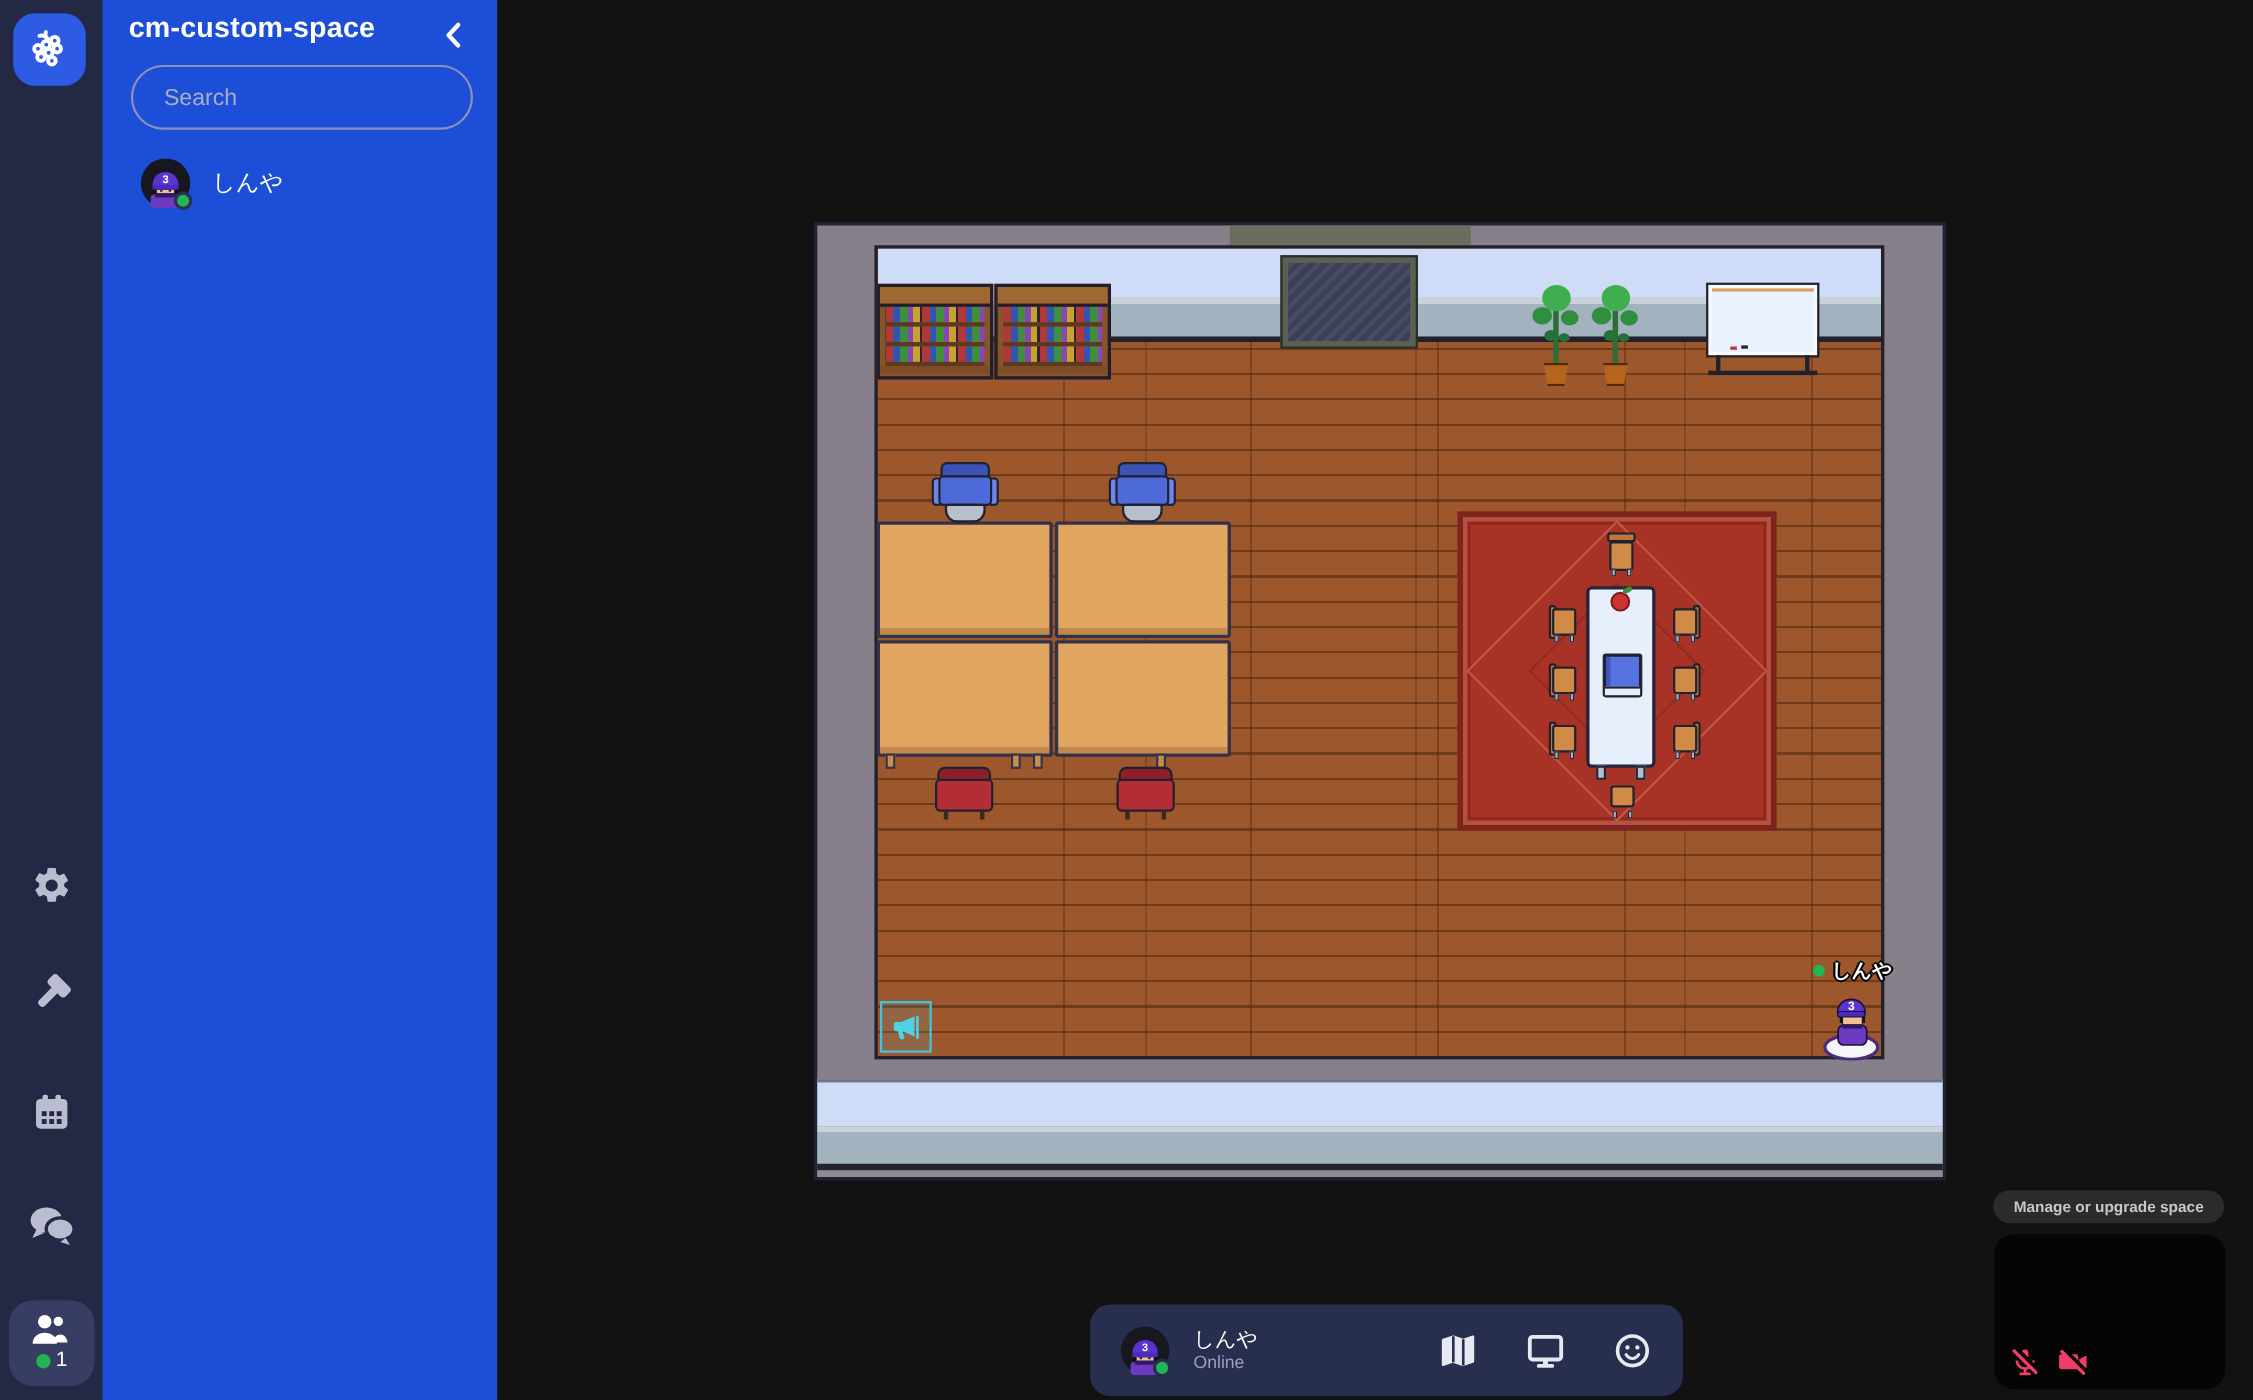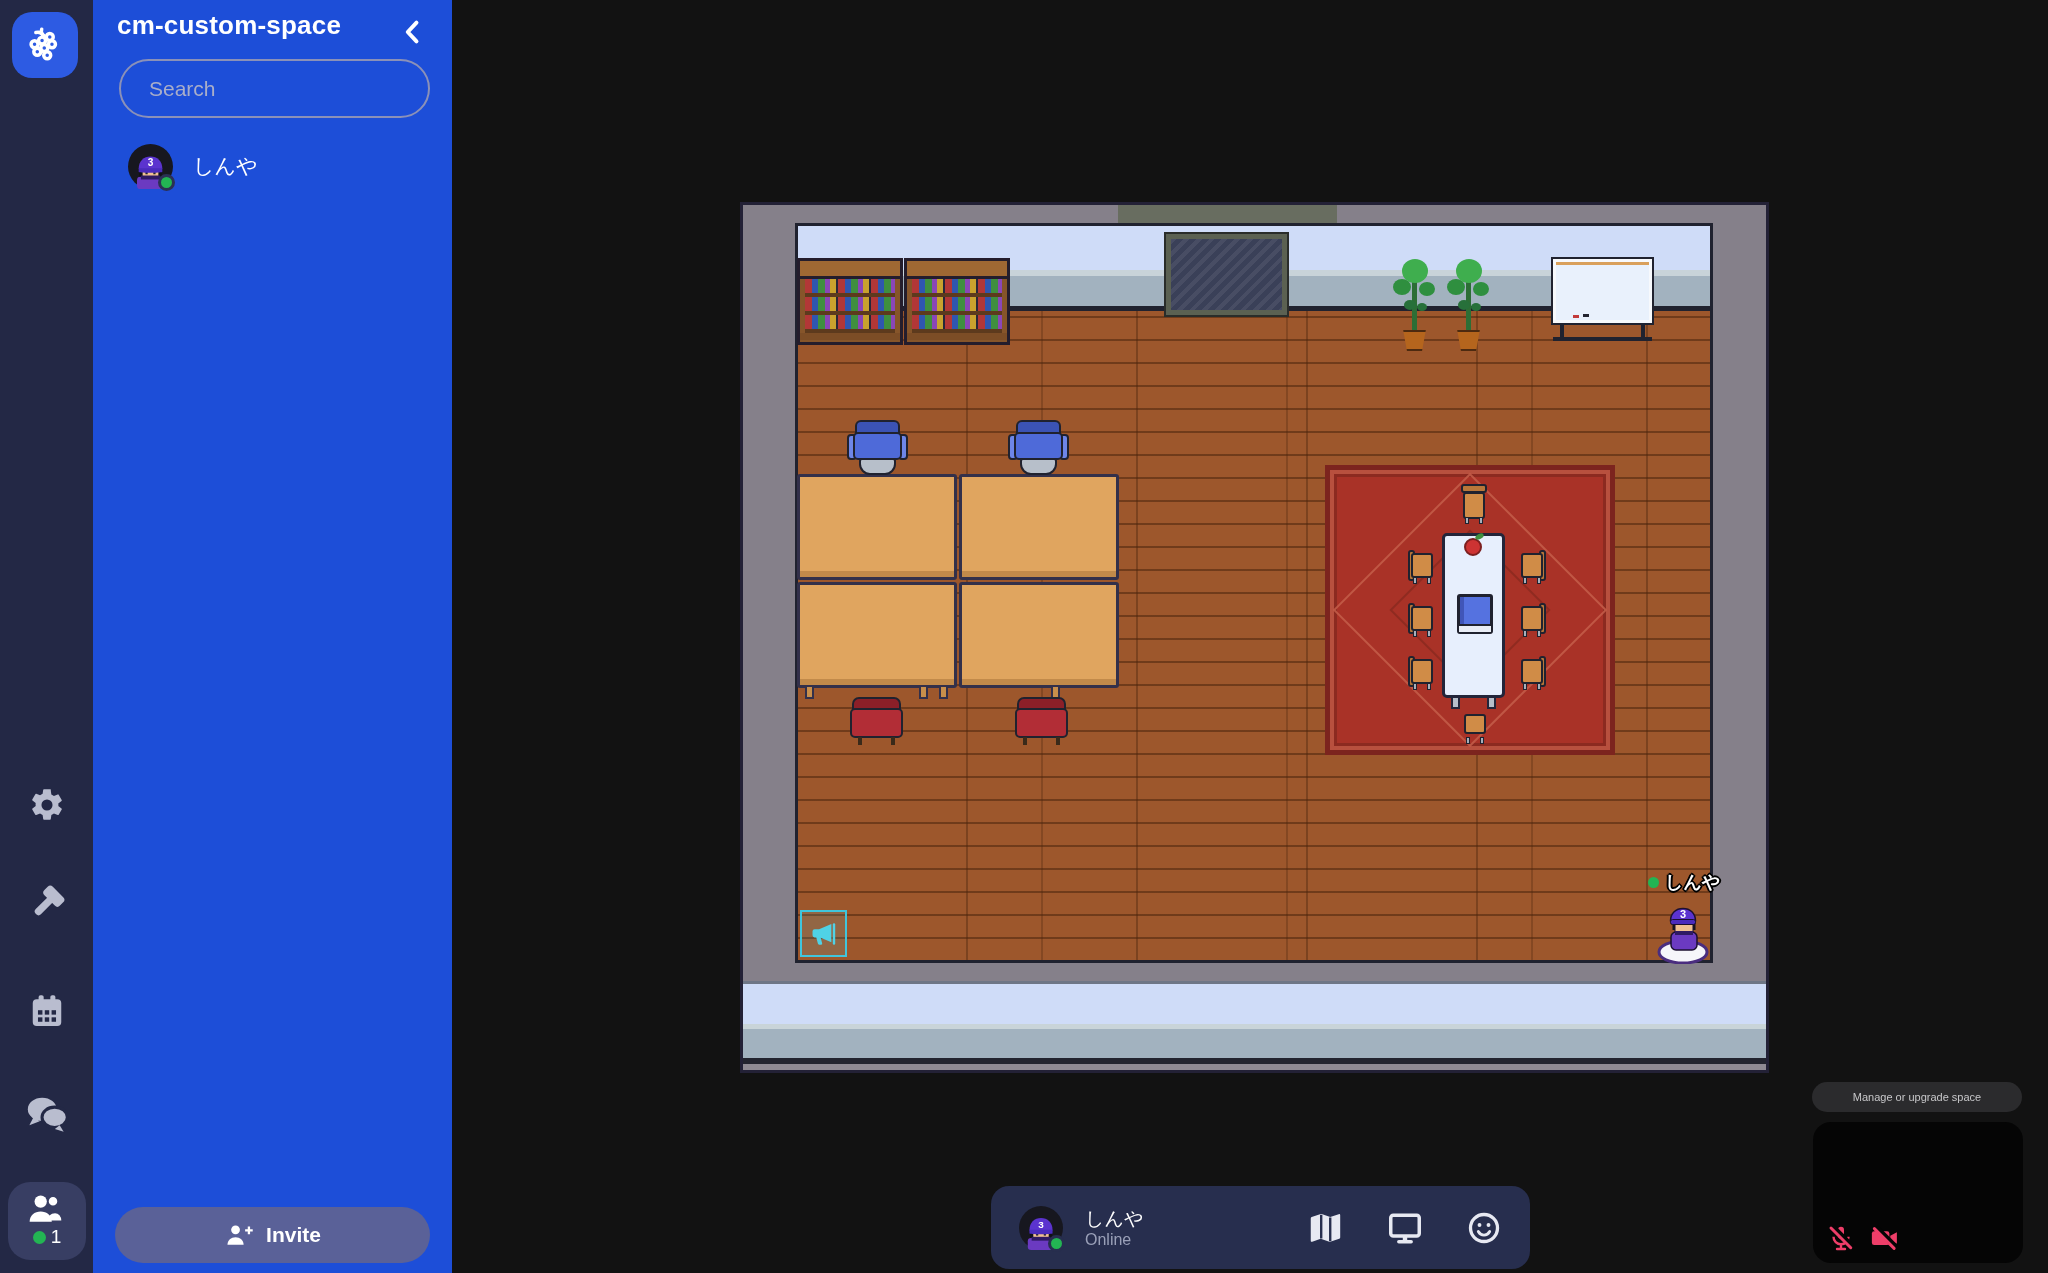--- a/index.html
+++ b/index.html
@@ -162,22 +162,22 @@
   .control-bar { position:absolute; left:991px; top:1186px; width:539px; height:83px; background:#272e4e;
     border-radius:18px; display:flex; align-items:center; padding:0 28px; }
   .bar-user { display:flex; align-items:center; gap:22px; cursor:pointer; }
   .bar-user .nm { color:#fff; font-size:19px; line-height:23px; }
   .bar-user .st { color:#9aa0b8; font-size:16px; line-height:19px; }
   .bar-icons { margin-left:auto; display:flex; align-items:center; gap:42px; }
   .bar-icons button { background:none; border:none; cursor:pointer; display:flex; }
 
   
   .manage-btn { position:absolute; left:1812px; top:1082px; width:210px; height:30px; background:#2b2b2d;
-    border:none; border-radius:16px; color:#c7c7c9; font-size:11px; cursor:pointer;
-    font-family:"Liberation Sans", sans-serif; }
+    border:none; border-radius:16px; color:#c7c7c9; font-size:14px; cursor:pointer;
+    font-family:"Liberation Sans", sans-serif;font-weight:bold; }
   .video-preview { position:absolute; left:1813px; top:1122px; width:210px; height:141px; background:#050505;
     border-radius:18px; cursor:pointer; }
   .av-icons { position:absolute; left:13px; bottom:10px; display:flex; gap:13px; }
   .av-icons button { background:none; border:none; cursor:pointer; display:flex; padding:0; }
 </style>
 </head>
 <body>
 
 <nav class="rail">
   <div class="logo">
@@ -279,28 +279,20 @@
         <rect x="11.5" y="28" width="17" height="3.5" fill="#2f1a63"></rect>
         <path d="M9.5 22c0-7 4.5-11 10.5-11s10.5 4 10.5 11l-1.5 1.2H11z" fill="#5b33cf"></path>
         <path d="M9.5 21.5h21v3.4c-3 .9-18 .9-21 0z" fill="#4a2bbd"></path>
         <text x="20" y="19.8" font-size="9" font-weight="bold" fill="#ffffff" text-anchor="middle">3</text>
       </svg>
       <span class="status-dot"></span>
     </span>
     <span class="pname">しんや</span>
   </div>
 
-  <button class="invite-btn">
-    <svg width="30" height="26" viewBox="0 0 26 22">
-      <circle cx="10" cy="6.5" r="3.8" fill="#ffffff"></circle>
-      <path d="M3 19.5c0-4 3.1-6.6 7-6.6s7 2.6 7 6.6z" fill="#ffffff"></path>
-      <path d="M18.3 6h2.3V3.7h2V6h2.3v2h-2.3v2.3h-2V8h-2.3z" fill="#ffffff"></path>
-    </svg>
-    <span>Invite</span>
-  </button>
 </aside>
 
 <div class="canvas">
   <div class="door"></div>
 
   <div class="room">
     <div class="win-top"></div>
     <div class="win-low"></div>
     <div class="win-line"></div>
     <div class="floor"></div>

